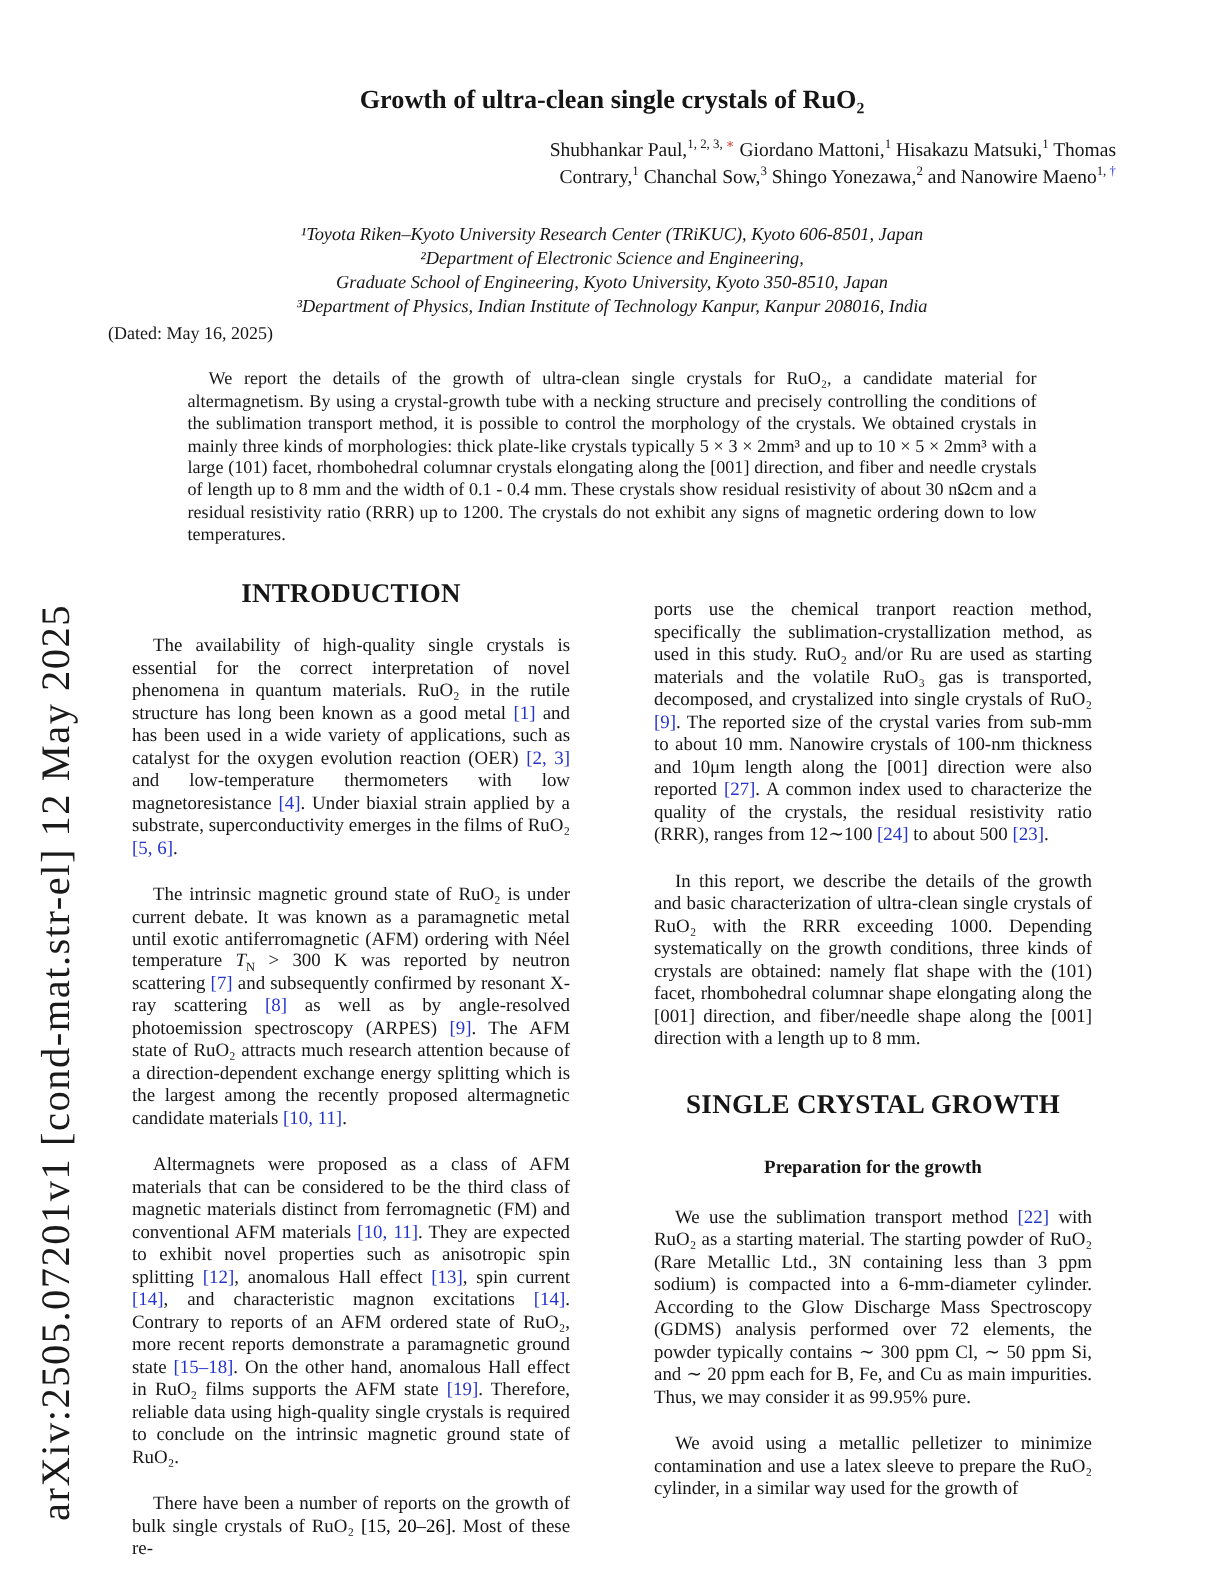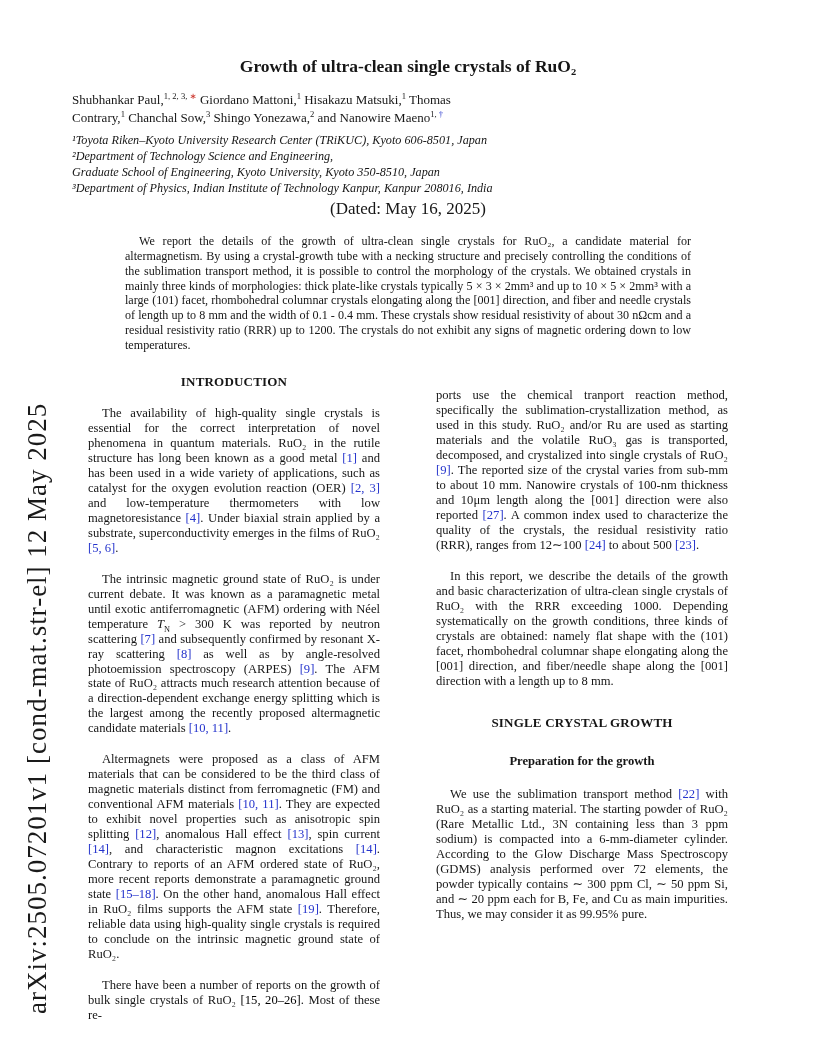--- a/index.html
+++ b/index.html
@@ -25,42 +25,42 @@
     white-space: nowrap;
     font-size: 27px;
     letter-spacing: 1px;
     color: #1a1a1a;
   }
   .content {
     position: absolute;
     left: 72px;
     top: 56px;
     width: 672px;
-    font-family: Liberation Serif, serif;
   }
   .title {
     text-align: center;
     font-size: 17.5px;
     font-weight: bold;
     margin-bottom: 14px;
   }
   .authors {
-    text-align: left;
+    text-align: right;
     font-size: 13px;
     line-height: 1.42;
   }
   .affils {
+    text-align: center;
     font-style: italic;
     font-size: 12.2px;
     line-height: 1.32;
-    margin-top: 4px;
+    margin-top: 20px;
   }
   .dated {
-    text-align: center;
-    font-size: 17px;
+    text-align: left;
+    font-size: 12px;
     margin-top: 3px;
   }
   .abstract {
     width: 566px;
     margin: 15px auto 0;
     font-size: 12.1px;
     line-height: 1.22;
     text-align: justify;
     text-indent: 14px;
     hyphens: auto;
@@ -74,21 +74,21 @@
   .col {
     width: 324px;
     font-size: 12.6px;
     line-height: 1.19;
     text-align: justify;
     hyphens: auto;
     -webkit-hyphens: auto;
   }
   .sec {
     text-align: center;
-    font-size: 13px;
+    font-size: 18px;
     font-weight: bold;
     letter-spacing: 0.2px;
     margin: 2px 0 16px;
   }
   .sec-growth { margin: 26px 0 0; }
   .subsec {
     text-align: center;
     font-size: 12.6px;
     font-weight: bold;
     margin: 24px 0 18px;
@@ -110,21 +110,21 @@
 
     <div class="title">Growth of ultra-clean single crystals of RuO₂</div>
 
     <div class="authors">
       <div><span>Shubhankar Paul,</span><span class="s-sup">1, 2, 3, </span><span class="s-sup" style="color: rgb(204, 52, 43);">∗</span><span> Giordano Mattoni,</span><span class="s-sup">1</span><span> Hisakazu Matsuki,</span><span class="s-sup">1</span><span> Thomas</span></div>
       <div><span>Contrary,</span><span class="s-sup">1</span><span> Chanchal Sow,</span><span class="s-sup">3</span><span> Shingo Yonezawa,</span><span class="s-sup">2</span><span> and Nanowire Maeno</span><span class="s-sup">1, </span><span class="s-sup" style="color: rgb(36, 51, 204);">†</span></div>
     </div>
 
     <div class="affils">
       <div>¹Toyota Riken–Kyoto University Research Center (TRiKUC), Kyoto 606-8501, Japan</div>
-      <div>²Department of Technology Science and Engineering,</div>
+      <div>²Department of Electronic Science and Engineering,</div>
       <div>Graduate School of Engineering, Kyoto University, Kyoto 350-8510, Japan</div>
       <div>³Department of Physics, Indian Institute of Technology Kanpur, Kanpur 208016, India</div>
     </div>
 
     <div class="dated">(Dated: May 16, 2025)</div>
 
     <div class="abstract">We report the details of the growth of ultra-clean single crystals for RuO₂, a candidate material for altermagnetism. By using a crystal-growth tube with a necking structure and precisely controlling the conditions of the sublimation transport method, it is possible to control the morphology of the crystals. We obtained crystals in mainly three kinds of morphologies: thick plate-like crystals typically 5 × 3 × 2mm³ and up to 10 × 5 × 2mm³ with a large (101) facet, rhombohedral columnar crystals elongating along the [001] direction, and fiber and needle crystals of length up to 8 mm and the width of 0.1 - 0.4 mm. These crystals show residual resistivity of about 30 nΩcm and a residual resistivity ratio (RRR) up to 1200. The crystals do not exhibit any signs of magnetic ordering down to low temperatures.</div>
 
     <div class="columns">
 
@@ -135,17 +135,18 @@
         <p class="para"><span>Altermagnets were proposed as a class of AFM materials that can be considered to be the third class of magnetic materials distinct from ferromagnetic (FM) and conventional AFM materials </span><span style="color: rgb(36, 51, 204);">[10, 11]</span><span>. They are expected to exhibit novel properties such as anisotropic spin splitting </span><span style="color: rgb(36, 51, 204);">[12]</span><span>, anomalous Hall effect </span><span style="color: rgb(36, 51, 204);">[13]</span><span>, spin current </span><span style="color: rgb(36, 51, 204);">[14]</span><span>, and characteristic magnon excitations </span><span style="color: rgb(36, 51, 204);">[14]</span><span>. Contrary to reports of an AFM ordered state of RuO₂, more recent reports demonstrate a paramagnetic ground state </span><span style="color: rgb(36, 51, 204);">[15–18]</span><span>. On the other hand, anomalous Hall effect in RuO₂ films supports the AFM state </span><span style="color: rgb(36, 51, 204);">[19]</span><span>. Therefore, reliable data using high-quality single crystals is required to conclude on the intrinsic magnetic ground state of RuO₂.</span></p>
         <p class="para"><span>There have been a number of reports on the growth of bulk single crystals of RuO₂ </span><span style="color: #000000;">[15, 20–26]</span><span>. Most of these re-</span></p>
       </div>
 
       <div class="col">
         <p class="para noindent"><span>ports use the chemical tranport reaction method, specifically the sublimation-crystallization method, as used in this study. RuO₂ and/or Ru are used as starting materials and the volatile RuO₃ gas is transported, decomposed, and crystalized into single crystals of RuO₂ </span><span style="color: rgb(36, 51, 204);">[9]</span><span>. The reported size of the crystal varies from sub-mm to about 10 mm. Nanowire crystals of 100-nm thickness and 10μm length along the [001] direction were also reported </span><span style="color: rgb(36, 51, 204);">[27]</span><span>. A common index used to characterize the quality of the crystals, the residual resistivity ratio (RRR), ranges from 12∼100 </span><span style="color: rgb(36, 51, 204);">[24]</span><span> to about 500 </span><span style="color: rgb(36, 51, 204);">[23]</span><span>.</span></p>
         <p class="para"><span>In this report, we describe the details of the growth and basic characterization of ultra-clean single crystals of RuO₂ with the RRR exceeding 1000. Depending systematically on the growth conditions, three kinds of crystals are obtained: namely flat shape with the (101) facet, rhombohedral columnar shape elongating along the [001] direction, and fiber/needle shape along the [001] direction with a length up to 8 mm.</span></p>
         <div class="sec sec-growth">SINGLE CRYSTAL GROWTH</div>
         <div class="subsec">Preparation for the growth</div>
         <p class="para"><span>We use the sublimation transport method </span><span style="color: rgb(36, 51, 204);">[22]</span><span> with RuO₂ as a starting material. The starting powder of RuO₂ (Rare Metallic Ltd., 3N containing less than 3 ppm sodium) is compacted into a 6-mm-diameter cylinder. According to the Glow Discharge Mass Spectroscopy (GDMS) analysis performed over 72 elements, the powder typically contains ∼ 300 ppm Cl, ∼ 50 ppm Si, and ∼ 20 ppm each for B, Fe, and Cu as main impurities. Thus, we may consider it as 99.95% pure.</span></p>
+        <p class="para"><span>We avoid using a metallic pelletizer to minimize contamination and use a latex sleeve to prepare the RuO₂ cylinder, in a similar way used for the growth of</span></p>
       </div>
 
     </div>
   </div>
 </div>
 
 </body></html>

